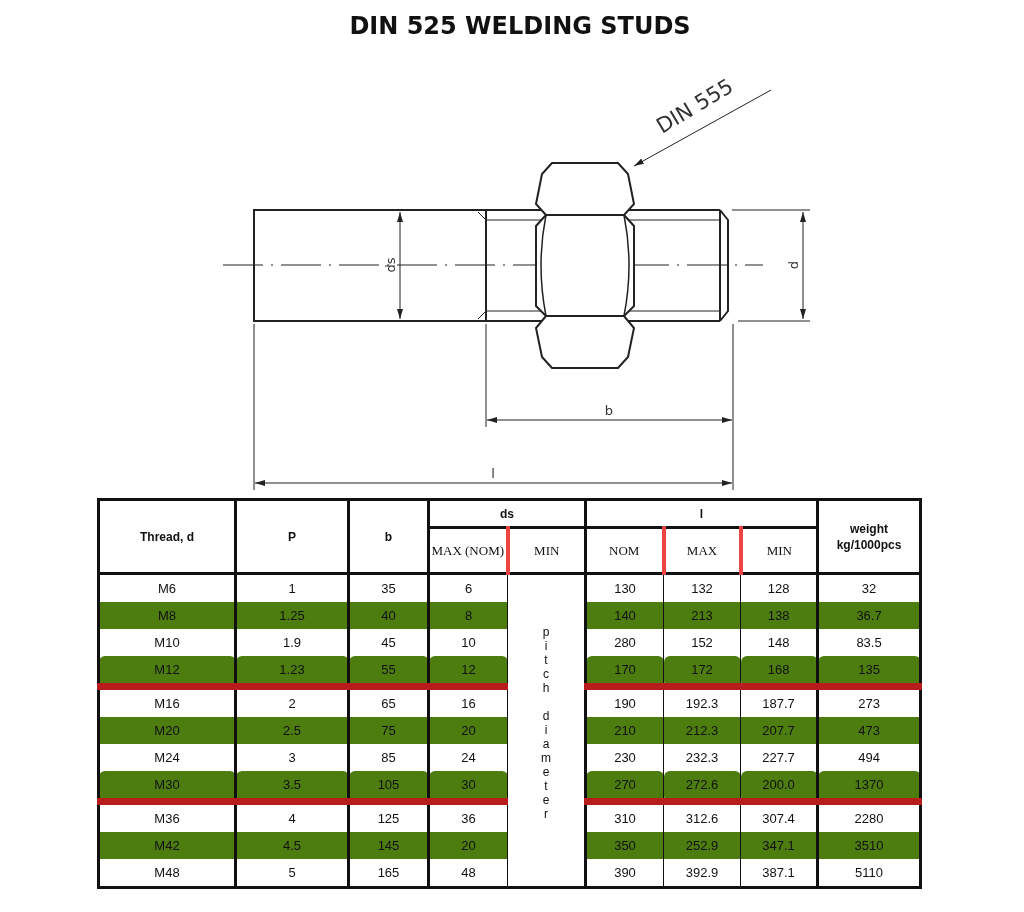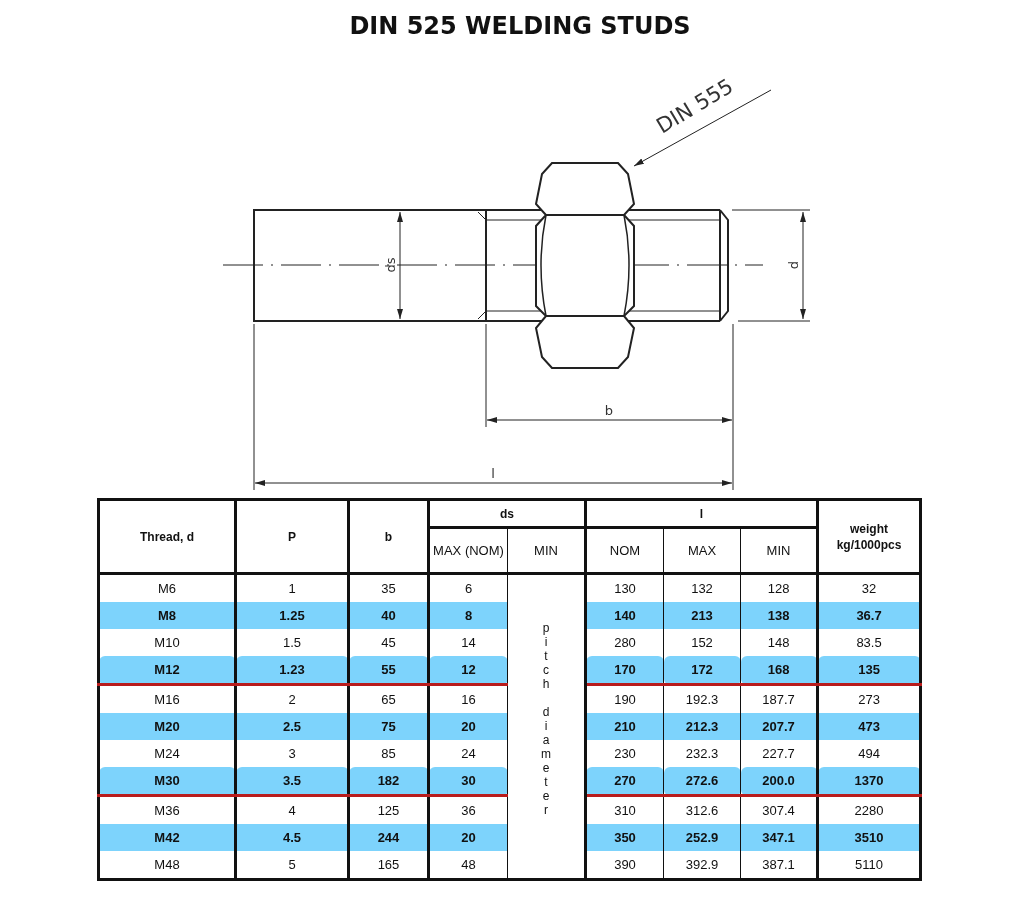--- a/index.html
+++ b/index.html
@@ -19,28 +19,28 @@
     border-collapse: collapse; table-layout: fixed;
     font-family: "Liberation Sans", sans-serif; font-size: 13px;
     border: 3px solid #111;
   }
   .spec-table th, .spec-table td {
     text-align: center; vertical-align: middle;
     border-left: 3px solid #111; border-right: 3px solid #111;
     padding: 0; line-height: 27px; height: 27px;
   }
   .spec-table thead th { font-weight: bold; font-size: 12px; background: #fff; }
-  .spec-table thead .sub th { font-weight: normal; font-size: 13px; height: 46px; line-height: 16px; }
+  .spec-table thead .sub th { font-weight: normal; font-size: 13px; height: 46px; line-height: 16px; font-family: Liberation Serif, serif; }
   .spec-table thead tr.top th { height: 28px; line-height: 16px; }
   .spec-table thead th.thin-r { border-right: 1px solid #111; }
-  .spec-table thead th.thin-l { border-left: 1px solid #ef4444; }
+  .spec-table thead th.thin-l { border-left: 4px solid #ef4444; }
   .spec-table thead tr.top th.group { border-bottom: 3px solid #111; }
   .spec-table thead { border-bottom: 3px solid #111; }
-  .spec-table tbody tr.even td { background: #7dd3fc; font-weight: bold; }
-  .spec-table tbody tr.group-end td { border-bottom: 3px solid #b91c1c; border-radius: 6px; }
+  .spec-table tbody tr.even td { background: #4d7c0f; }
+  .spec-table tbody tr.group-end td { border-bottom: 7px solid #b91c1c; border-radius: 6px; }
   .spec-table td.thin-r { border-right: 1px solid #111; }
   .spec-table td.thin-l { border-left: 1px solid #111; }
   .spec-table td.vertical {
     background: #fff !important; line-height: 14px; font-size: 12px;
     border-bottom: none !important; vertical-align: middle; padding-bottom: 16px;
   }
   .vertical span { display: block; height: 14px; }
   .vertical .gap { height: 14px; }
 </style>
 </head>
@@ -168,23 +168,23 @@
         <td>1.25</td>
         <td>40</td>
         <td class="thin-r">8</td>
         <td class="thin-r">140</td>
         <td class="thin-l thin-r">213</td>
         <td class="thin-l">138</td>
         <td>36.7</td>
       </tr>
       <tr class="">
         <td>M10</td>
-        <td>1.5</td>
+        <td>1.9</td>
         <td>45</td>
-        <td class="thin-r">14</td>
+        <td class="thin-r">10</td>
         <td class="thin-r">280</td>
         <td class="thin-l thin-r">152</td>
         <td class="thin-l">148</td>
         <td>83.5</td>
       </tr>
       <tr class="even group-end">
         <td>M12</td>
         <td>1.23</td>
         <td>55</td>
         <td class="thin-r">12</td>
@@ -219,41 +219,41 @@
         <td>85</td>
         <td class="thin-r">24</td>
         <td class="thin-r">230</td>
         <td class="thin-l thin-r">232.3</td>
         <td class="thin-l">227.7</td>
         <td>494</td>
       </tr>
       <tr class="even group-end">
         <td>M30</td>
         <td>3.5</td>
-        <td>182</td>
+        <td>105</td>
         <td class="thin-r">30</td>
         <td class="thin-r">270</td>
         <td class="thin-l thin-r">272.6</td>
         <td class="thin-l">200.0</td>
         <td>1370</td>
       </tr>
       <tr class="">
         <td>M36</td>
         <td>4</td>
         <td>125</td>
         <td class="thin-r">36</td>
         <td class="thin-r">310</td>
         <td class="thin-l thin-r">312.6</td>
         <td class="thin-l">307.4</td>
         <td>2280</td>
       </tr>
       <tr class="even">
         <td>M42</td>
         <td>4.5</td>
-        <td>244</td>
+        <td>145</td>
         <td class="thin-r">20</td>
         <td class="thin-r">350</td>
         <td class="thin-l thin-r">252.9</td>
         <td class="thin-l">347.1</td>
         <td>3510</td>
       </tr>
       <tr class="">
         <td>M48</td>
         <td>5</td>
         <td>165</td>

